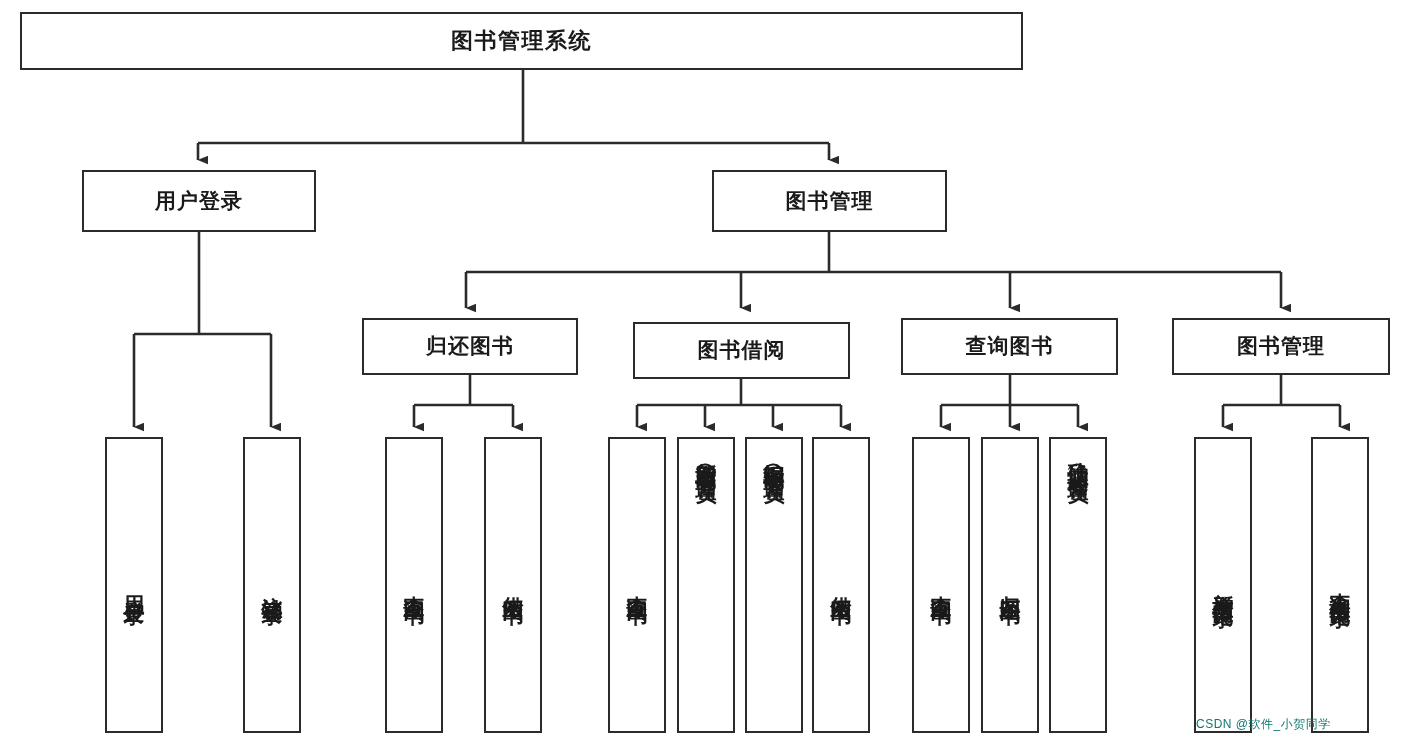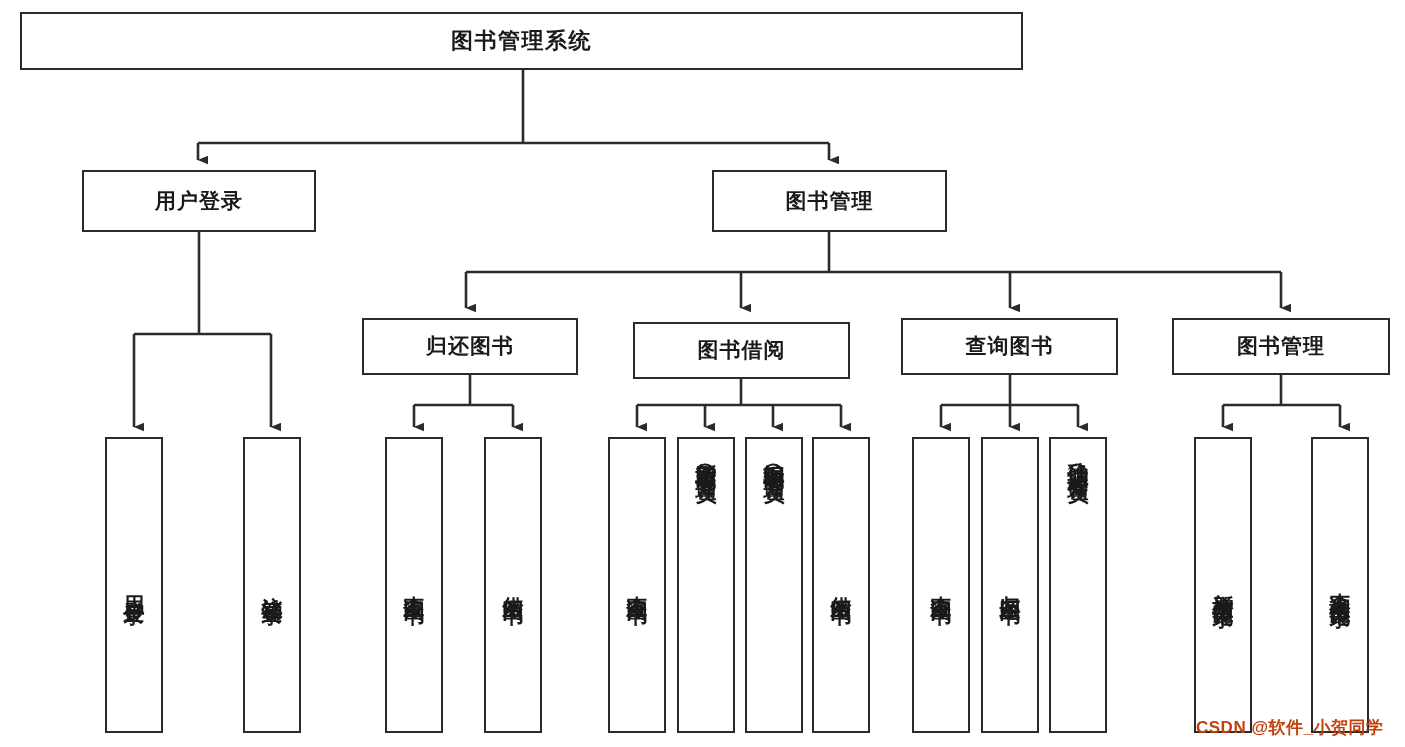--- a/index.html
+++ b/index.html
@@ -65,26 +65,25 @@
     letter-spacing: 3px;
     white-space: nowrap;
     margin: 0 auto;
   }
   .node.vert.center {
     align-items: center;
     padding-top: 0;
   }
   .watermark {
     position: absolute;
-    font-size: 17px;
-    color: #c2410c;
+    font-size: 12px;
+    color: #0f766e;
     white-space: nowrap;
     letter-spacing: 0.5px;
     font-family: "Liberation Sans", "DejaVu Sans", sans-serif;
-    font-weight: bold;
   }
 </style>
 </head>
 <body>
 
 <div id="canvas">
 
   <svg id="edges" viewBox="0 0 1405 747" width="1405" height="747" aria-hidden="true">
     <defs>
       <marker id="arrow" markerWidth="9" markerHeight="11" refX="4.3" refY="10.2" orient="auto" markerUnits="userSpaceOnUse">

